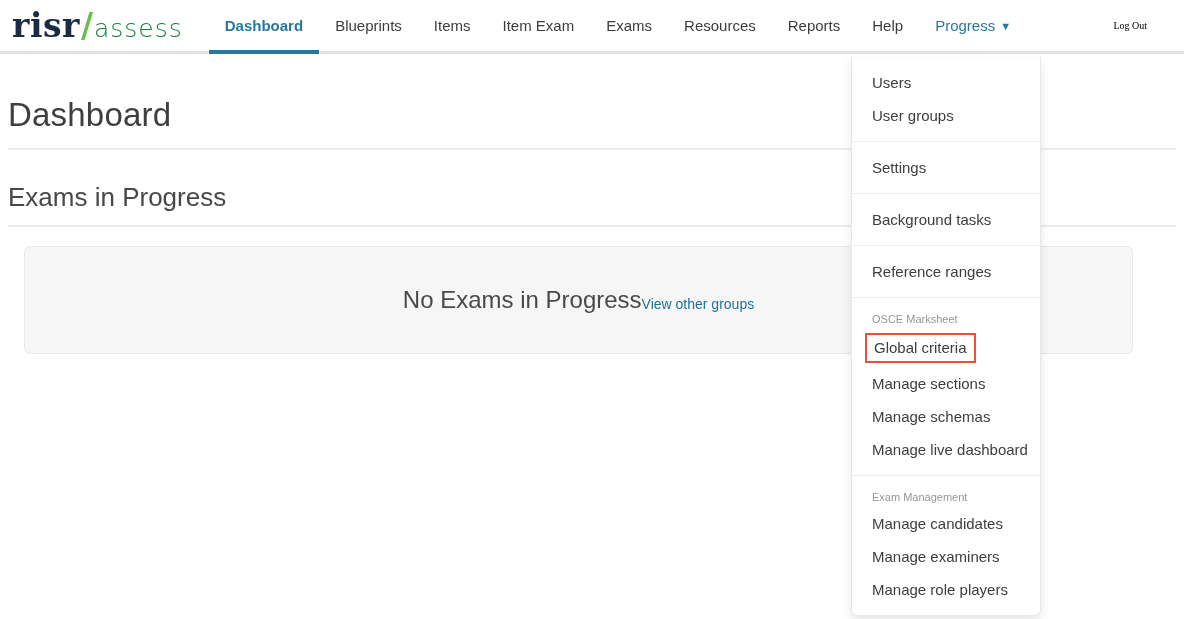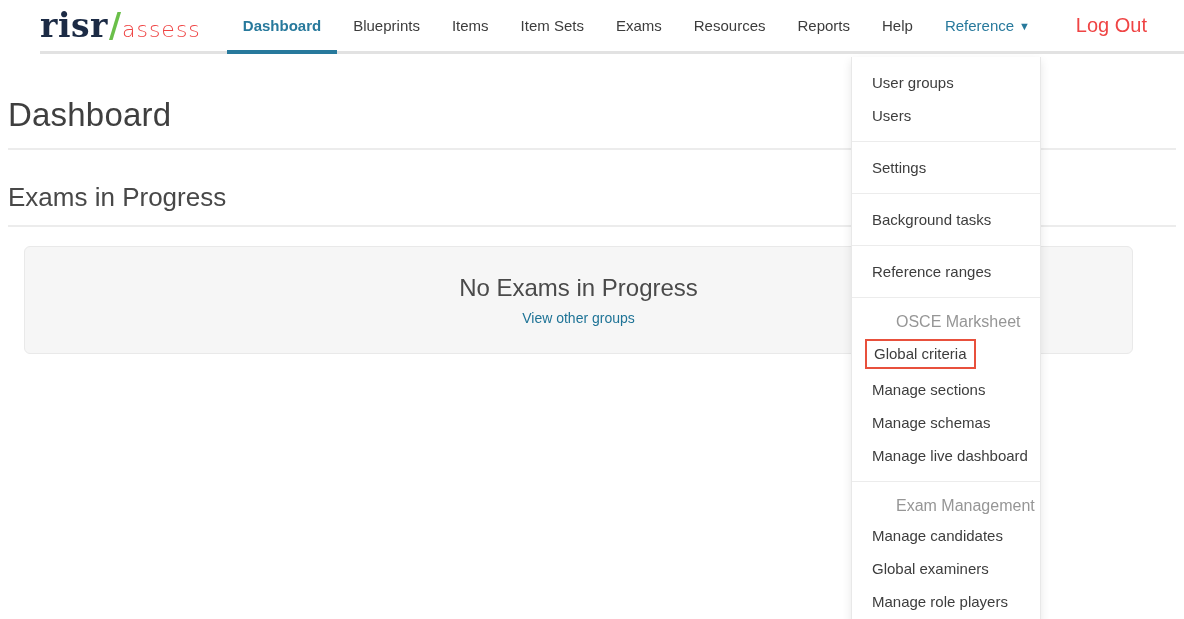--- a/index.html
+++ b/index.html
@@ -5,45 +5,44 @@
   * { margin: 0; padding: 0; box-sizing: border-box; }
   html, body { width: 1184px; height: 619px; overflow: hidden; background: #ffffff;
     font-family: "Liberation Sans", sans-serif; }
 
   
   .header {
     position: relative;
     height: 54px;
     display: flex;
     align-items: center;
-    padding: 0 37px 0 0;
+    padding: 0 37px 0 12px;
     border-bottom: 3px solid #e2e2e2;
     background: #fff;
-    margin-left: 40px;
   }
   .logo { display: flex; align-items: baseline; cursor: pointer; }
   .logo .risr {
     font-family: "DejaVu Serif", serif;
     font-weight: 700;
     font-size: 33px;
     color: #1c2b45;
     letter-spacing: 0.5px;
   }
   .logo .slash {
     font-family: "DejaVu Sans", sans-serif;
     font-weight: 700;
     font-size: 33px;
     color: #6abf49;
     margin: 0 1px;
   }
   .logo .assess {
     font-family: "DejaVu Sans", sans-serif;
     font-weight: 300;
-    font-size: 22px;
-    color: #ef4444;
+    font-size: 25px;
+    color: #15803d;
     letter-spacing: 1px;
     text-align: right;
   }
   .nav { display: flex; align-items: center; height: 100%; margin-left: 26px; }
   .nav-item {
     position: relative;
     display: flex;
     align-items: center;
     height: 100%;
     padding: 0 16px;
@@ -55,21 +54,21 @@
   .nav-item.active { color: #27799c; font-weight: 700; }
   .nav-item.active::after {
     content: "";
     position: absolute;
     left: 0; right: 0; bottom: -3px;
     height: 4px;
     background: #27799c;
   }
   .nav-item.teal { color: #27799c; }
   .caret { font-size: 11px; margin-left: 5px; color: #27799c; }
-  .logout { margin-left: auto; font-size: 20px; color: #ef4444; cursor: pointer; }
+  .logout { margin-left: auto; font-size: 10px; color: #000000; cursor: pointer; font-family: Liberation Serif, serif; }
 
   
   .main { padding: 0 8px; }
   .page-title {
     margin: 42px 0 14px 0;
     font-size: 33px;
     font-weight: 500;
     color: #3f3f3f;
     letter-spacing: 0.2px;
   }
@@ -80,21 +79,21 @@
     font-weight: 500;
     color: #484848;
   }
   .empty-panel {
     margin: 19px 43px 0 16px;
     height: 108px;
     background: #f6f6f6;
     border: 1px solid #e9e9e9;
     border-radius: 6px;
     display: flex;
-    flex-direction: column;
+    flex-direction: row;
     align-items: center;
     justify-content: center;
   }
   .empty-title { font-size: 24px; color: #4a4a4a; font-weight: 500; }
   .empty-link { margin-top: 8px; font-size: 14px; color: #1e7396; cursor: pointer; text-decoration: none; }
 
   
   .dropdown {
     position: absolute;
     top: 57px;
@@ -104,23 +103,22 @@
     border: 1px solid #e8e8e8;
     border-top: none;
     border-radius: 0 0 6px 6px;
     box-shadow: 0 4px 10px rgba(0,0,0,0.10);
     z-index: 20;
   }
   .menu-group { padding: 9px 0; border-bottom: 1px solid #ececec; }
   .menu-group:last-child { border-bottom: none; }
   .menu-header {
     padding: 6px 4px 4px 20px;
-    font-size: 16px;
+    font-size: 11px;
     color: #969696;
-    margin-left: 24px;
   }
   .menu-item {
     padding: 7px 20px;
     font-size: 15px;
     line-height: 19px;
     color: #3d3d3d;
     cursor: pointer;
     white-space: nowrap;
   }
   .menu-item.highlighted { padding: 4px 20px 4px 13px; }
@@ -136,48 +134,48 @@
 <div class="header">
   <div class="logo">
     <span class="risr">risr</span>
     <span class="slash">/</span>
     <span class="assess">assess</span>
   </div>
   <div class="nav">
     <div class="nav-item active">Dashboard</div>
     <div class="nav-item">Blueprints</div>
     <div class="nav-item">Items</div>
-    <div class="nav-item">Item Sets</div>
+    <div class="nav-item">Item Exam</div>
     <div class="nav-item">Exams</div>
     <div class="nav-item">Resources</div>
     <div class="nav-item">Reports</div>
     <div class="nav-item">Help</div>
     <div class="nav-item teal">
-      <span>Reference</span>
+      <span>Progress</span>
       <span class="caret">▼</span>
     </div>
   </div>
   <div class="logout">Log Out</div>
 </div>
 
 <div class="main">
   <h1 class="page-title">Dashboard</h1>
   <hr class="rule">
   <h2 class="section-title">Exams in Progress</h2>
   <hr class="rule">
   <div class="empty-panel">
     <div class="empty-title">No Exams in Progress</div>
     <a class="empty-link">View other groups</a>
   </div>
 </div>
 
 <div class="dropdown">
   <div class="menu-group">
+    <div class="menu-item">Users</div>
     <div class="menu-item">User groups</div>
-    <div class="menu-item">Users</div>
   </div>
   <div class="menu-group">
     <div class="menu-item">Settings</div>
   </div>
   <div class="menu-group">
     <div class="menu-item">Background tasks</div>
   </div>
   <div class="menu-group">
     <div class="menu-item">Reference ranges</div>
   </div>
@@ -186,16 +184,16 @@
     <div class="menu-item highlighted">
       <span class="highlight-box">Global criteria</span>
     </div>
     <div class="menu-item">Manage sections</div>
     <div class="menu-item">Manage schemas</div>
     <div class="menu-item">Manage live dashboard</div>
   </div>
   <div class="menu-group">
     <div class="menu-header">Exam Management</div>
     <div class="menu-item">Manage candidates</div>
-    <div class="menu-item">Global examiners</div>
+    <div class="menu-item">Manage examiners</div>
     <div class="menu-item">Manage role players</div>
   </div>
 </div>
 
 </body></html>

